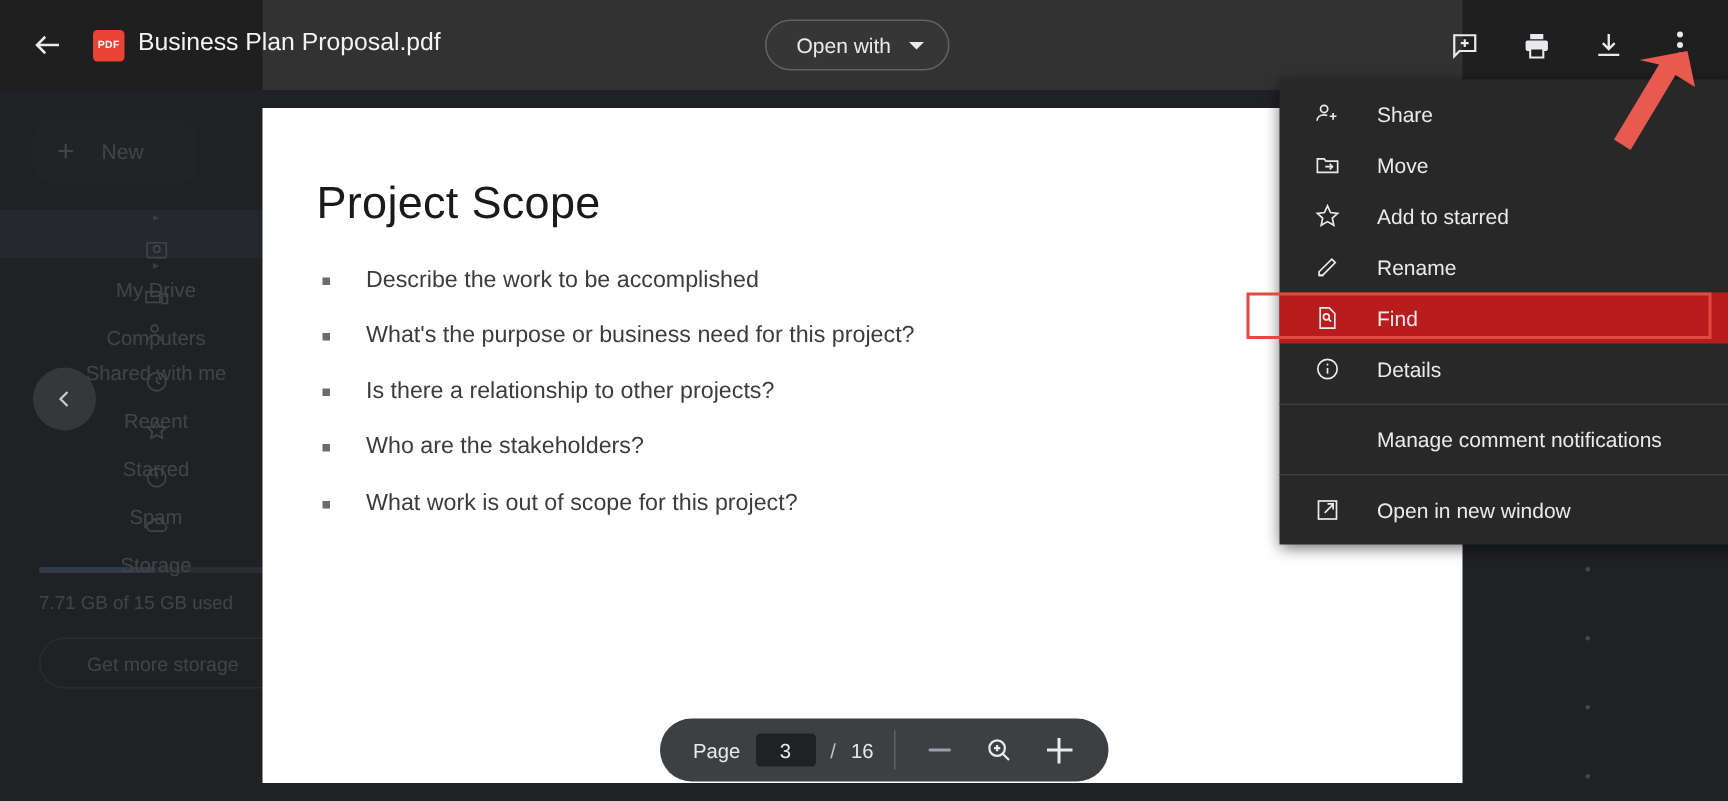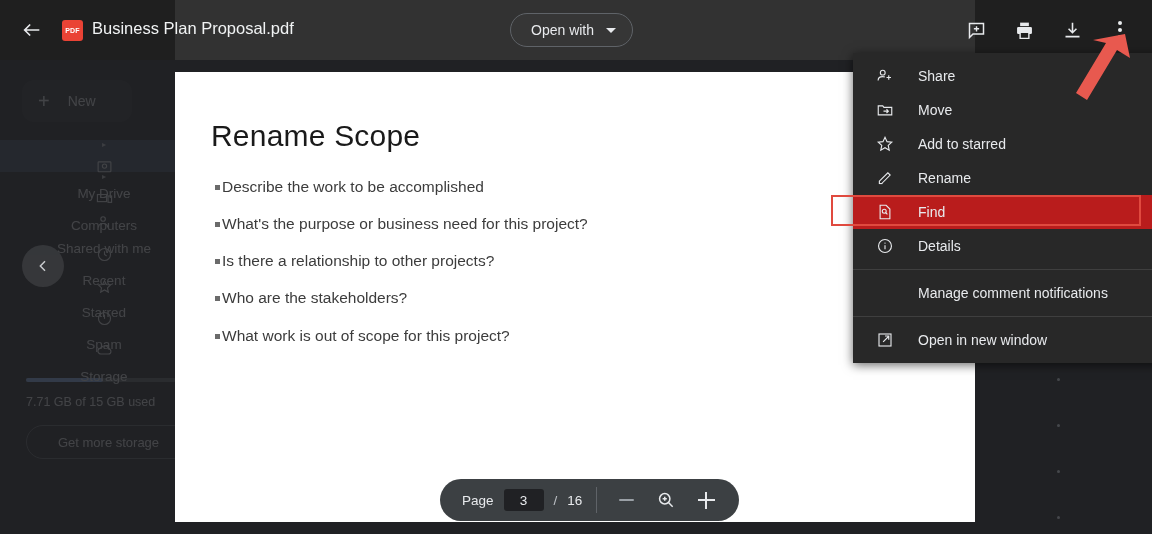--- a/index.html
+++ b/index.html
@@ -93,21 +93,21 @@
   .dots3 i { width:4px; height:4px; border-radius:50%; background:#e8eaed; display:block; }
 
   
   .doc-page {
     position:absolute; left:175px; top:72px; width:800px; height:450px;
     background:#ffffff; z-index:2;
   }
   .doc-h1 { position:absolute; left:36px; top:47px; font-size:30px; color:#1a1a1a; font-weight:400; letter-spacing:.2px; }
   .doc-list { position:absolute; left:40px; top:105px; width:700px; }
   .doc-li {
-    display:flex; align-items:flex-start; gap:2px;
+    display:flex; align-items:flex-start; gap:24px;
     font-size:15.5px; color:#3c3c3c; margin-bottom:17px; line-height:1.3;
   }
   .doc-li .bul { width:5px; height:5px; background:#6b6b6b; margin-top:8px; flex:none; }
 
   
   .pagebar {
     position:absolute; left:440px; top:479px; height:42px; z-index:6;
     background:#3c4043; border-radius:21px; display:flex; align-items:center;
     color:#e8eaed; font-size:13.5px; padding: 0 4px;
   }
@@ -309,21 +309,21 @@
         <span class="dots3">
             <i></i>
             <i></i>
             <i></i>
           </span>
       </div>
     </div>
   </div>
 
   <div class="doc-page">
-    <div class="doc-h1">Rename Scope</div>
+    <div class="doc-h1">Project Scope</div>
     <div class="doc-list">
       <div class="doc-li">
           <span class="bul"></span>
           <span>Describe the work to be accomplished</span>
         </div>
       <div class="doc-li">
           <span class="bul"></span>
           <span>What's the purpose or business need for this project?</span>
         </div>
       <div class="doc-li">

